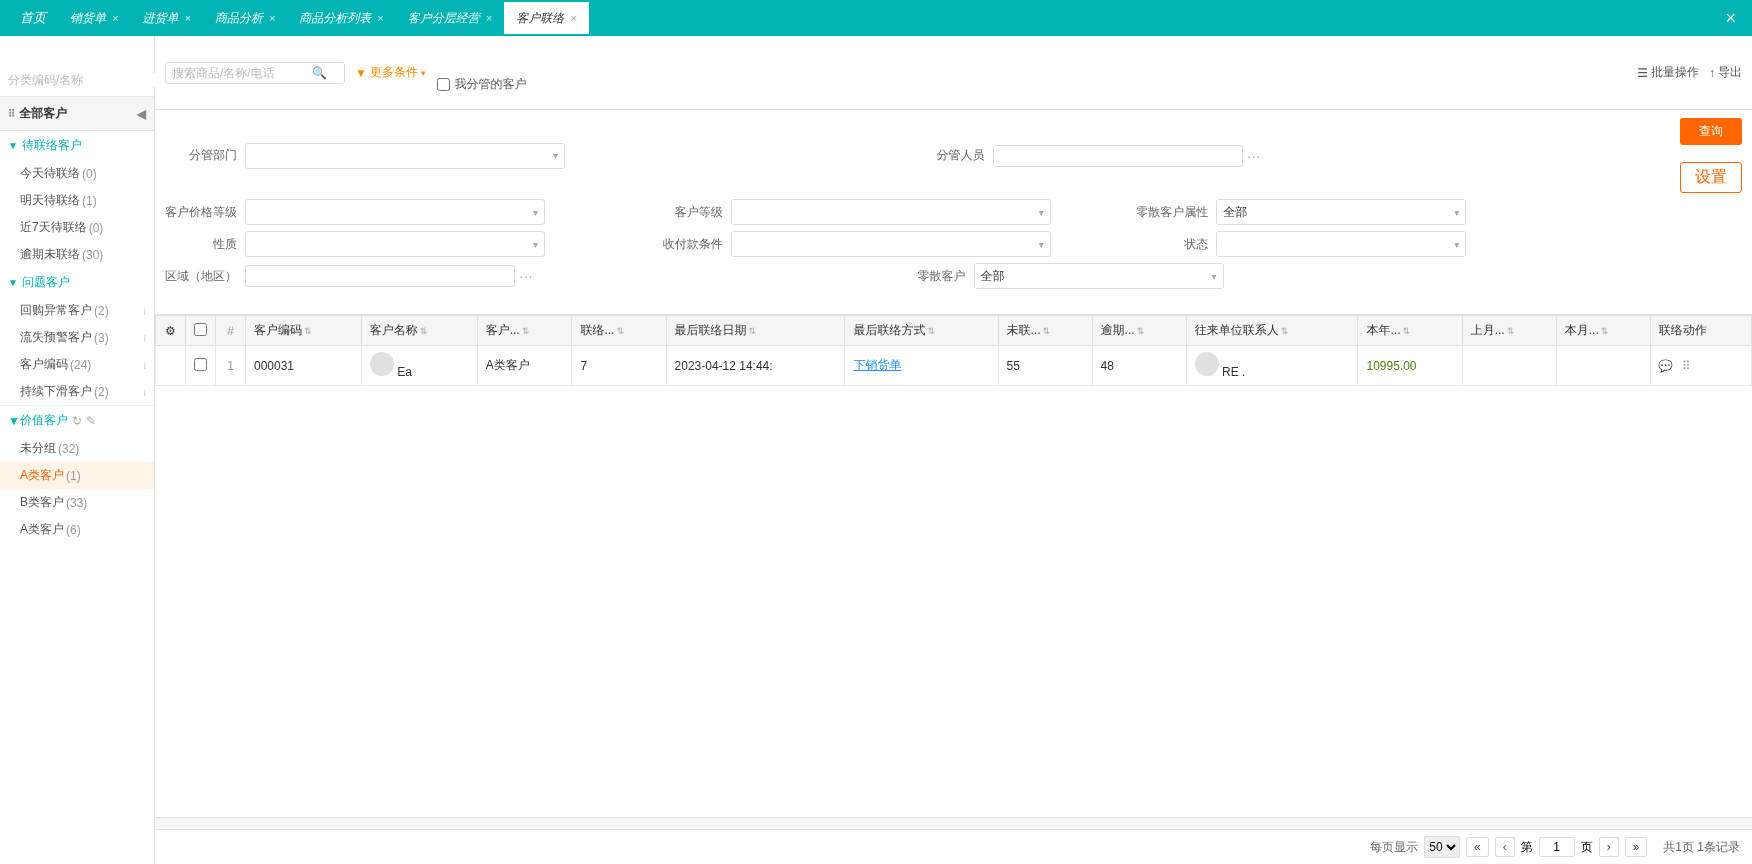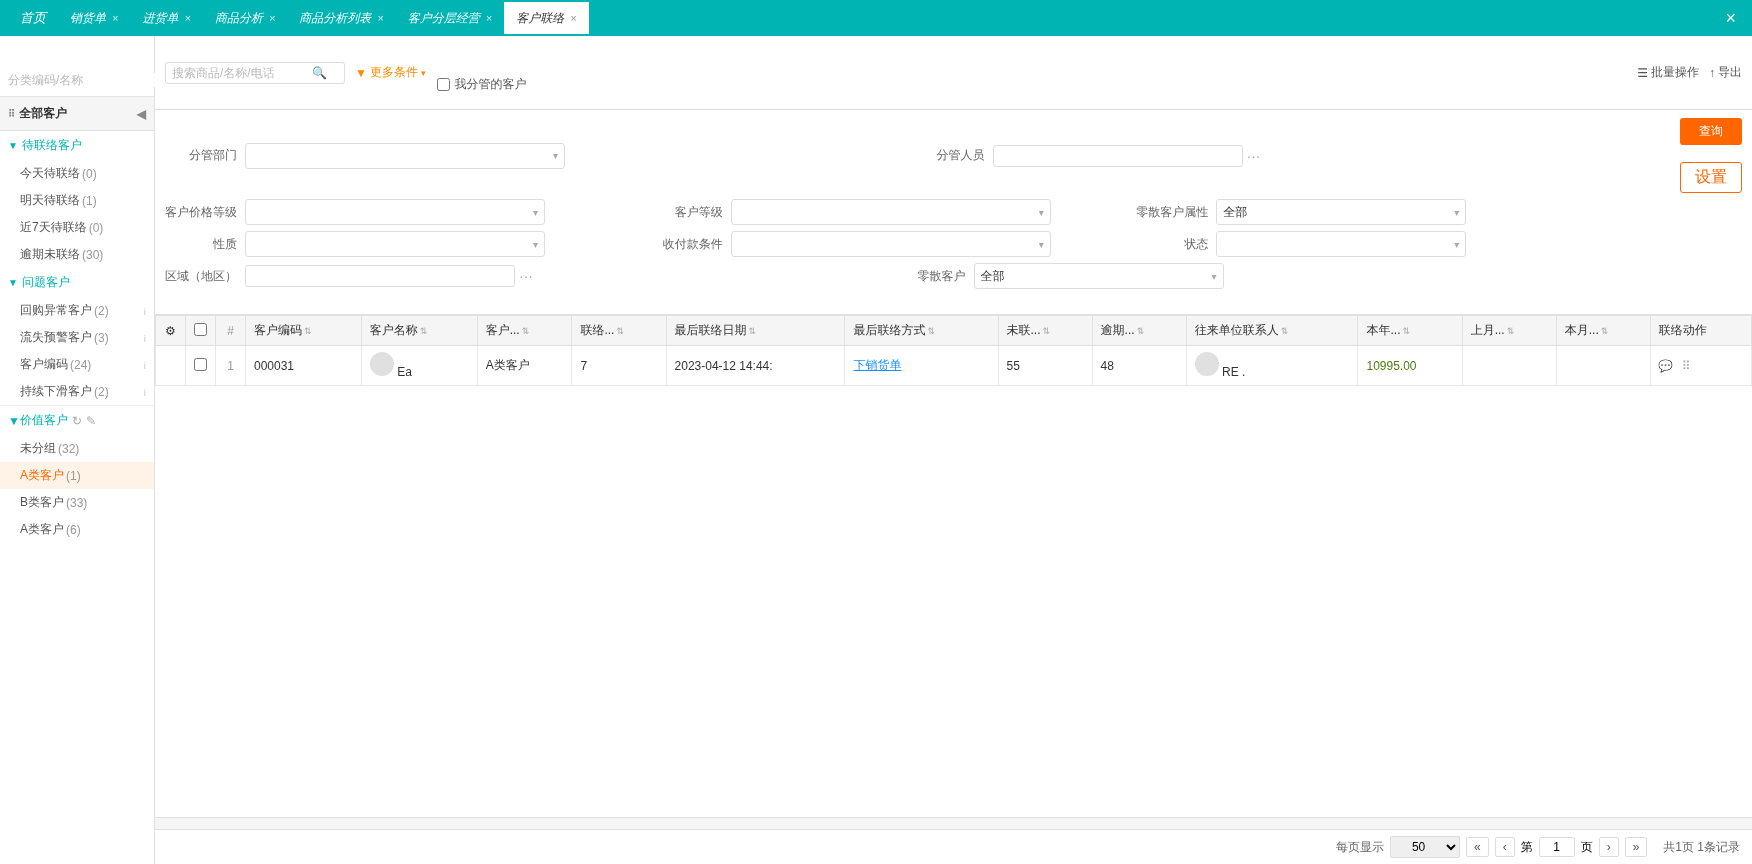--- a/index.html
+++ b/index.html
@@ -324,23 +324,24 @@
       align-items: center;
       padding: 6px 12px;
       border-top: 1px solid #e0e0e0;
       background: white;
       gap: 6px;
       justify-content: flex-end;
     }
     .pagination .page-size-label { color: #666; }
     .pagination .page-size-select {
       border: 1px solid #ddd;
-      padding: 2px 17px;
+      padding: 2px 0;
       border-radius: 2px;
       font-size: 12px;
+      text-align: center;
     }
     .pagination .pg-btn {
       border: 1px solid #ddd;
       background: white;
       padding: 2px 7px;
       border-radius: 2px;
       cursor: pointer;
       color: #555;
       font-size: 12px;
     }

